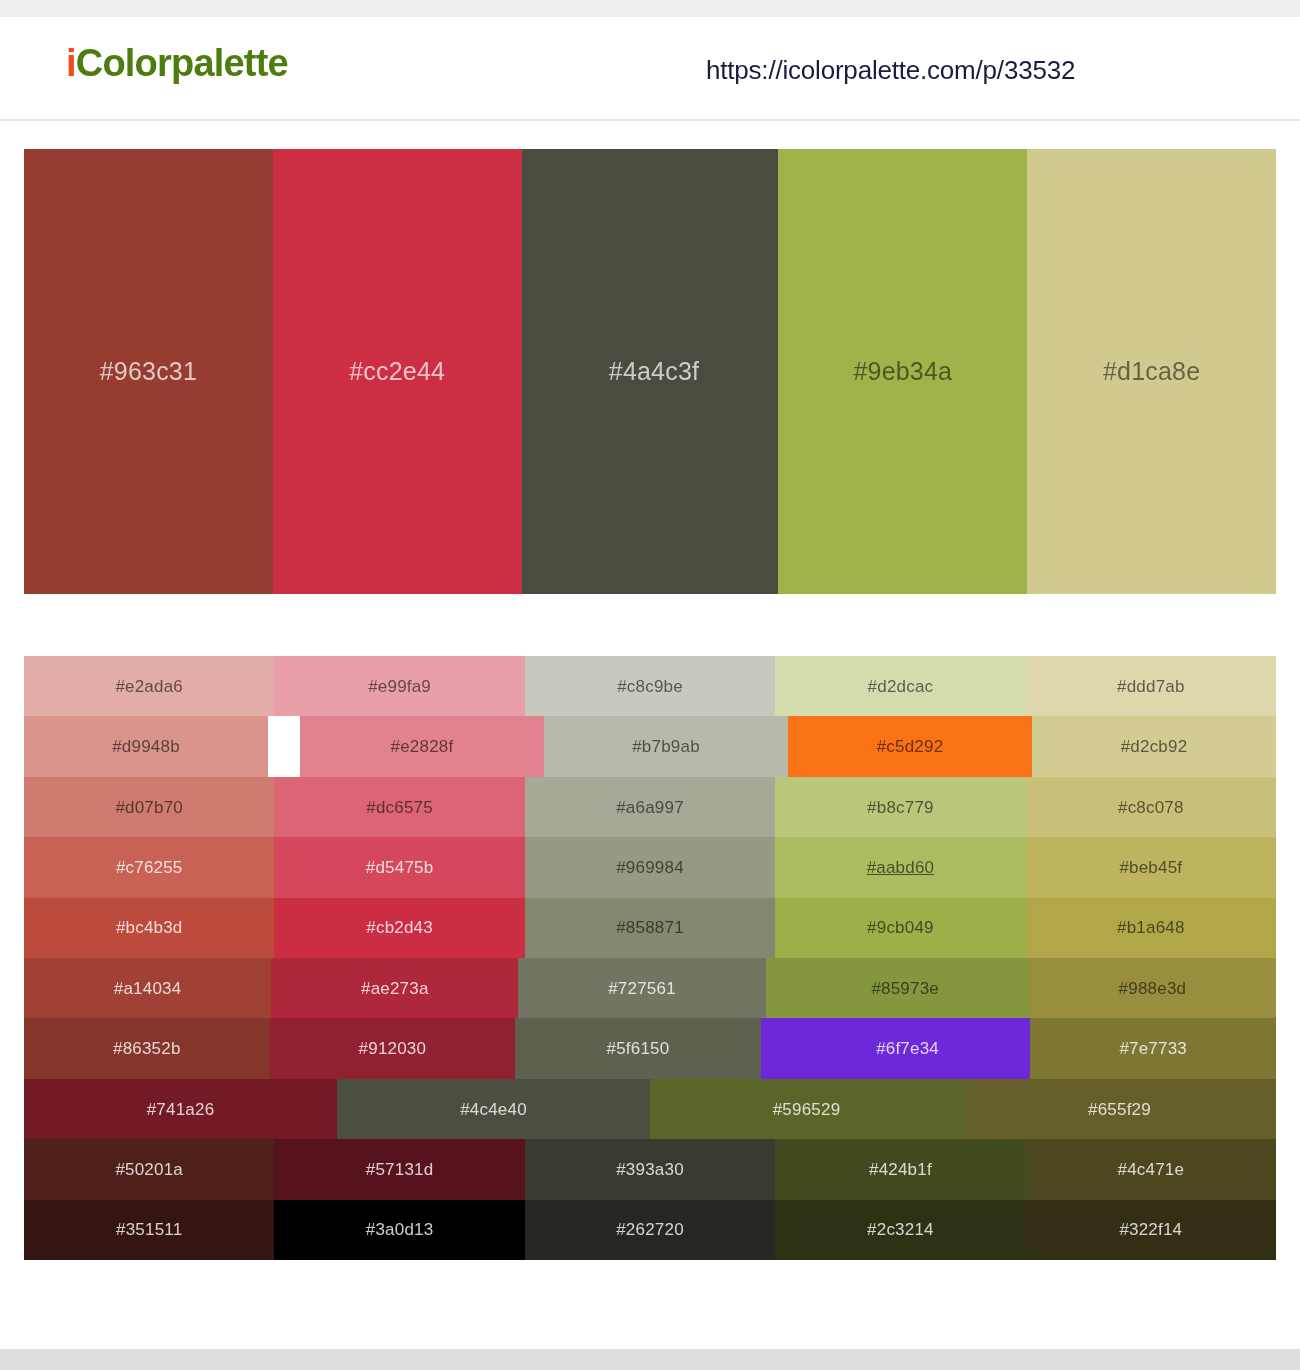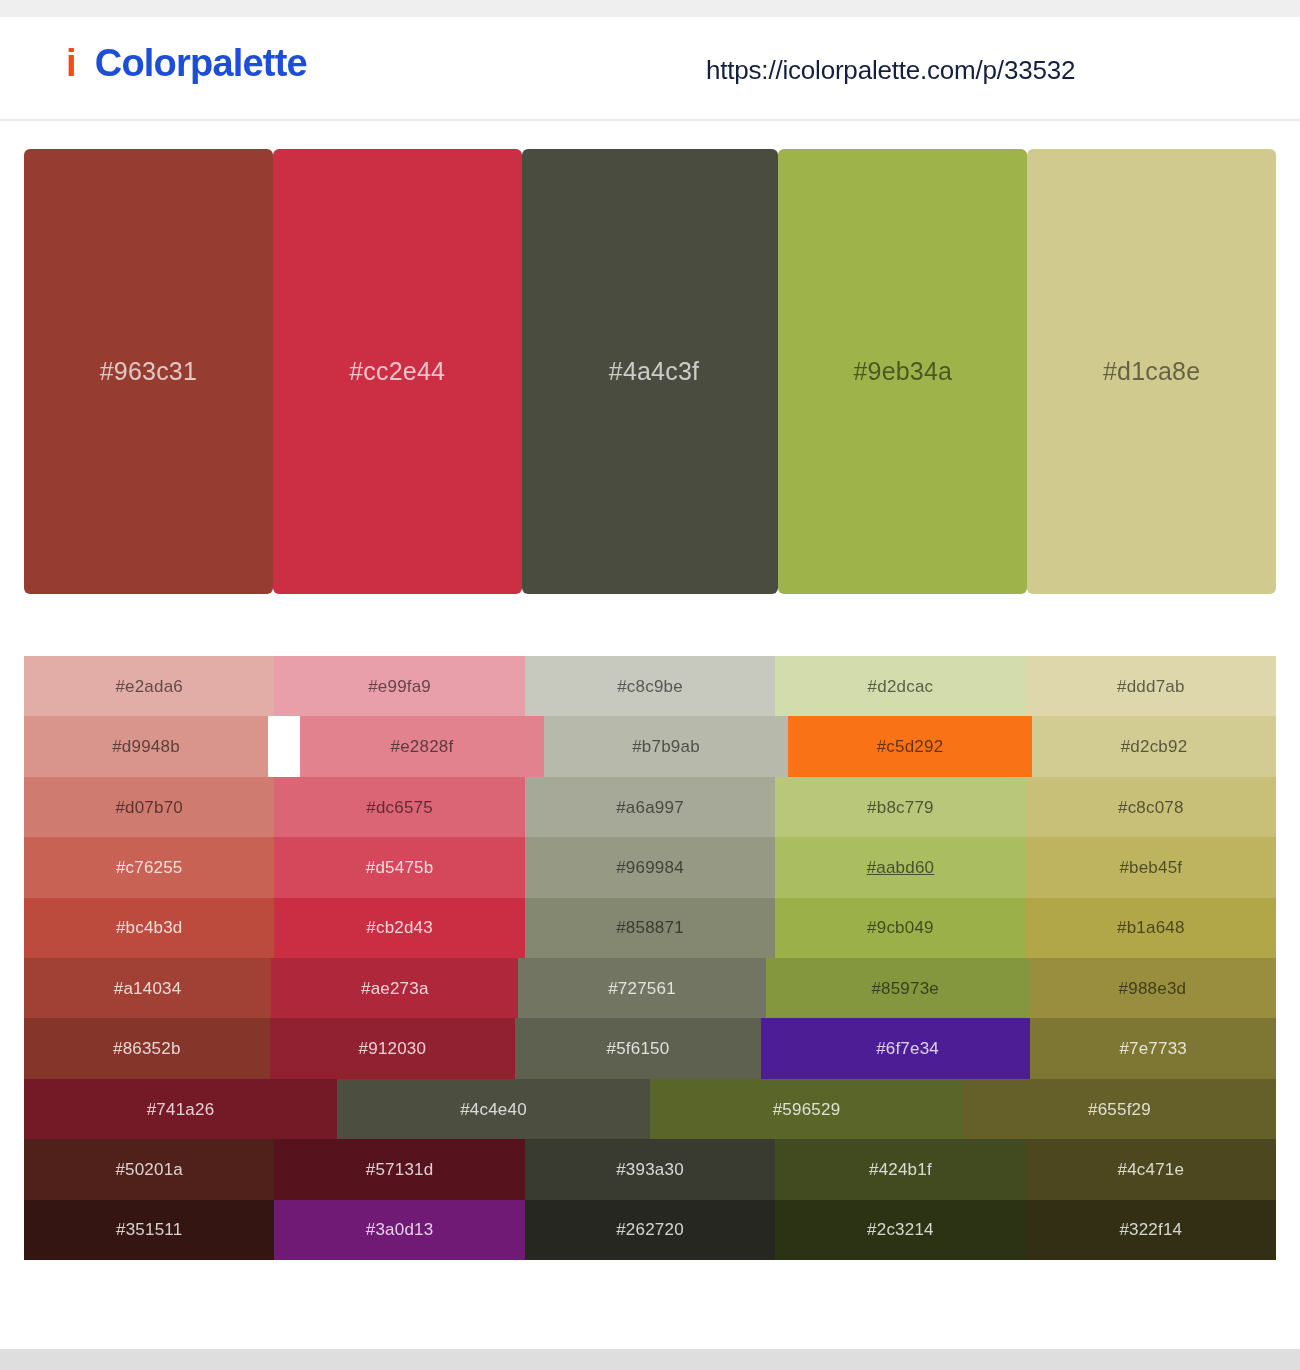--- a/index.html
+++ b/index.html
@@ -73,21 +73,20 @@
     width: 1252px;
     height: 445px;
     display: flex;
   }
   .swatch {
     flex: 1 1 0;
     position: relative;
     display: flex;
     align-items: center;
     justify-content: center;
-    border-radius: 6px;
   }
   .swatch-label {
     font-size: 25px;
     letter-spacing: 0.2px;
     line-height: 1;
     user-select: none;
   }
   .swatch-label.light { color: rgba(255,255,255,0.72); }
   .swatch-label.dark  { color: rgba(0,0,0,0.52); }
 
@@ -130,21 +129,21 @@
 </style>
 </head>
 <body>
 
 <div class="page" style="background: rgb(255, 255, 255);">
 
   <div class="top-strip" style="background: rgb(239, 239, 240);"></div>
 
   <div class="header">
     <div class="logo">
-      <span class="logo-i" style="color: rgb(244, 73, 28);">i</span><span class="logo-rest" style="color: #1d4ed8; margin-left: 19px;">Colorpalette</span>
+      <span class="logo-i" style="color: rgb(244, 73, 28);">i</span><span class="logo-rest" style="color: #4d7c0f;">Colorpalette</span>
     </div>
     <div class="url">https://icolorpalette.com/p/33532</div>
   </div>
 
   <div class="swatch-strip">
       <div class="swatch" style="background: rgb(150, 60, 49);">
         <span class="swatch-label light">#963c31</span>
       </div>
       <div class="swatch" style="background: rgb(204, 46, 68);">
         <span class="swatch-label light">#cc2e44</span>
@@ -200,39 +199,39 @@
         <div class="tint-cell light" style="background: rgb(161, 64, 52);">#a14034</div>
         <div class="tint-cell light" style="background: rgb(174, 39, 58);">#ae273a</div>
         <div class="tint-cell light" style="background: rgb(114, 117, 97);">#727561</div>
         <div class="tint-cell dark" style="background: rgb(133, 151, 62); padding-left: 16px;">#85973e</div>
         <div class="tint-cell dark" style="background: rgb(152, 142, 61);">#988e3d</div>
       </div>
       <div class="tint-row">
         <div class="tint-cell light" style="background: rgb(134, 53, 43);">#86352b</div>
         <div class="tint-cell light" style="background: rgb(145, 32, 48);">#912030</div>
         <div class="tint-cell light" style="background: rgb(95, 97, 80);">#5f6150</div>
-        <div class="tint-cell light" style="background: #4c1d95; padding-left: 24px;">#6f7e34</div>
+        <div class="tint-cell light" style="background: #6d28d9; padding-left: 24px;">#6f7e34</div>
         <div class="tint-cell light" style="background: rgb(126, 119, 51);">#7e7733</div>
       </div>
       <div class="tint-row">
         <div class="tint-cell light" style="background: rgb(116, 26, 38);">#741a26</div>
         <div class="tint-cell light" style="background: rgb(76, 78, 64);">#4c4e40</div>
         <div class="tint-cell light" style="background: rgb(89, 101, 41);">#596529</div>
         <div class="tint-cell light" style="background: rgb(101, 95, 41);">#655f29</div>
       </div>
       <div class="tint-row">
         <div class="tint-cell light" style="background: rgb(80, 32, 26);">#50201a</div>
         <div class="tint-cell light" style="background: rgb(87, 19, 29);">#57131d</div>
         <div class="tint-cell light" style="background: rgb(57, 58, 48);">#393a30</div>
         <div class="tint-cell light" style="background: rgb(66, 75, 31);">#424b1f</div>
         <div class="tint-cell light" style="background: rgb(76, 71, 30);">#4c471e</div>
       </div>
       <div class="tint-row">
         <div class="tint-cell light" style="background: rgb(53, 21, 17);">#351511</div>
-        <div class="tint-cell light" style="background: #701a75; text-align: right;">#3a0d13</div>
+        <div class="tint-cell light" style="background: #000000; text-align: right;">#3a0d13</div>
         <div class="tint-cell light" style="background: rgb(38, 39, 32);">#262720</div>
         <div class="tint-cell light" style="background: rgb(44, 50, 20);">#2c3214</div>
         <div class="tint-cell light" style="background: rgb(50, 47, 20);">#322f14</div>
       </div>
     </div>
 
   <div class="bottom-strip" style="background: rgb(222, 222, 222);"></div>
 
 </div>
 

